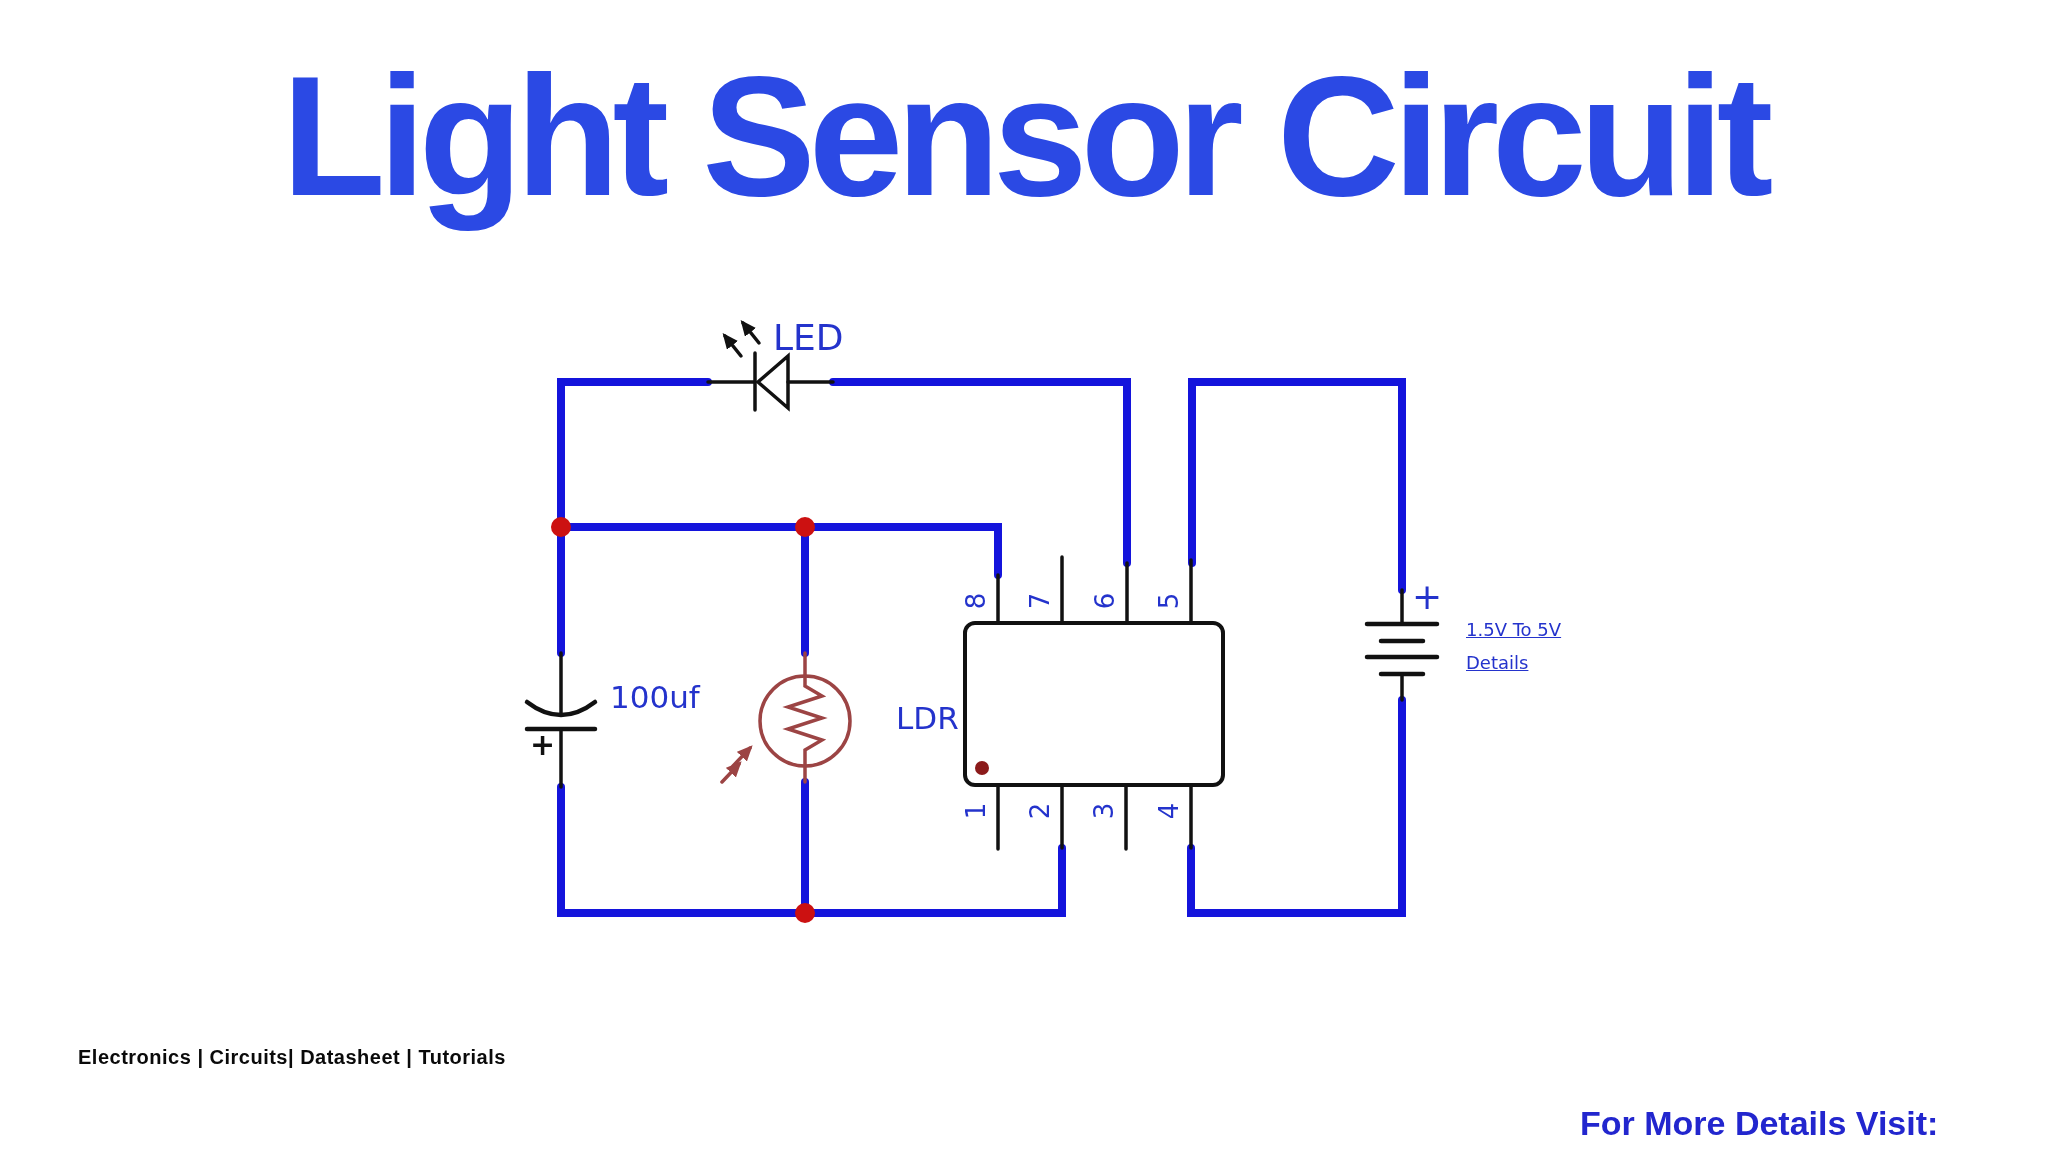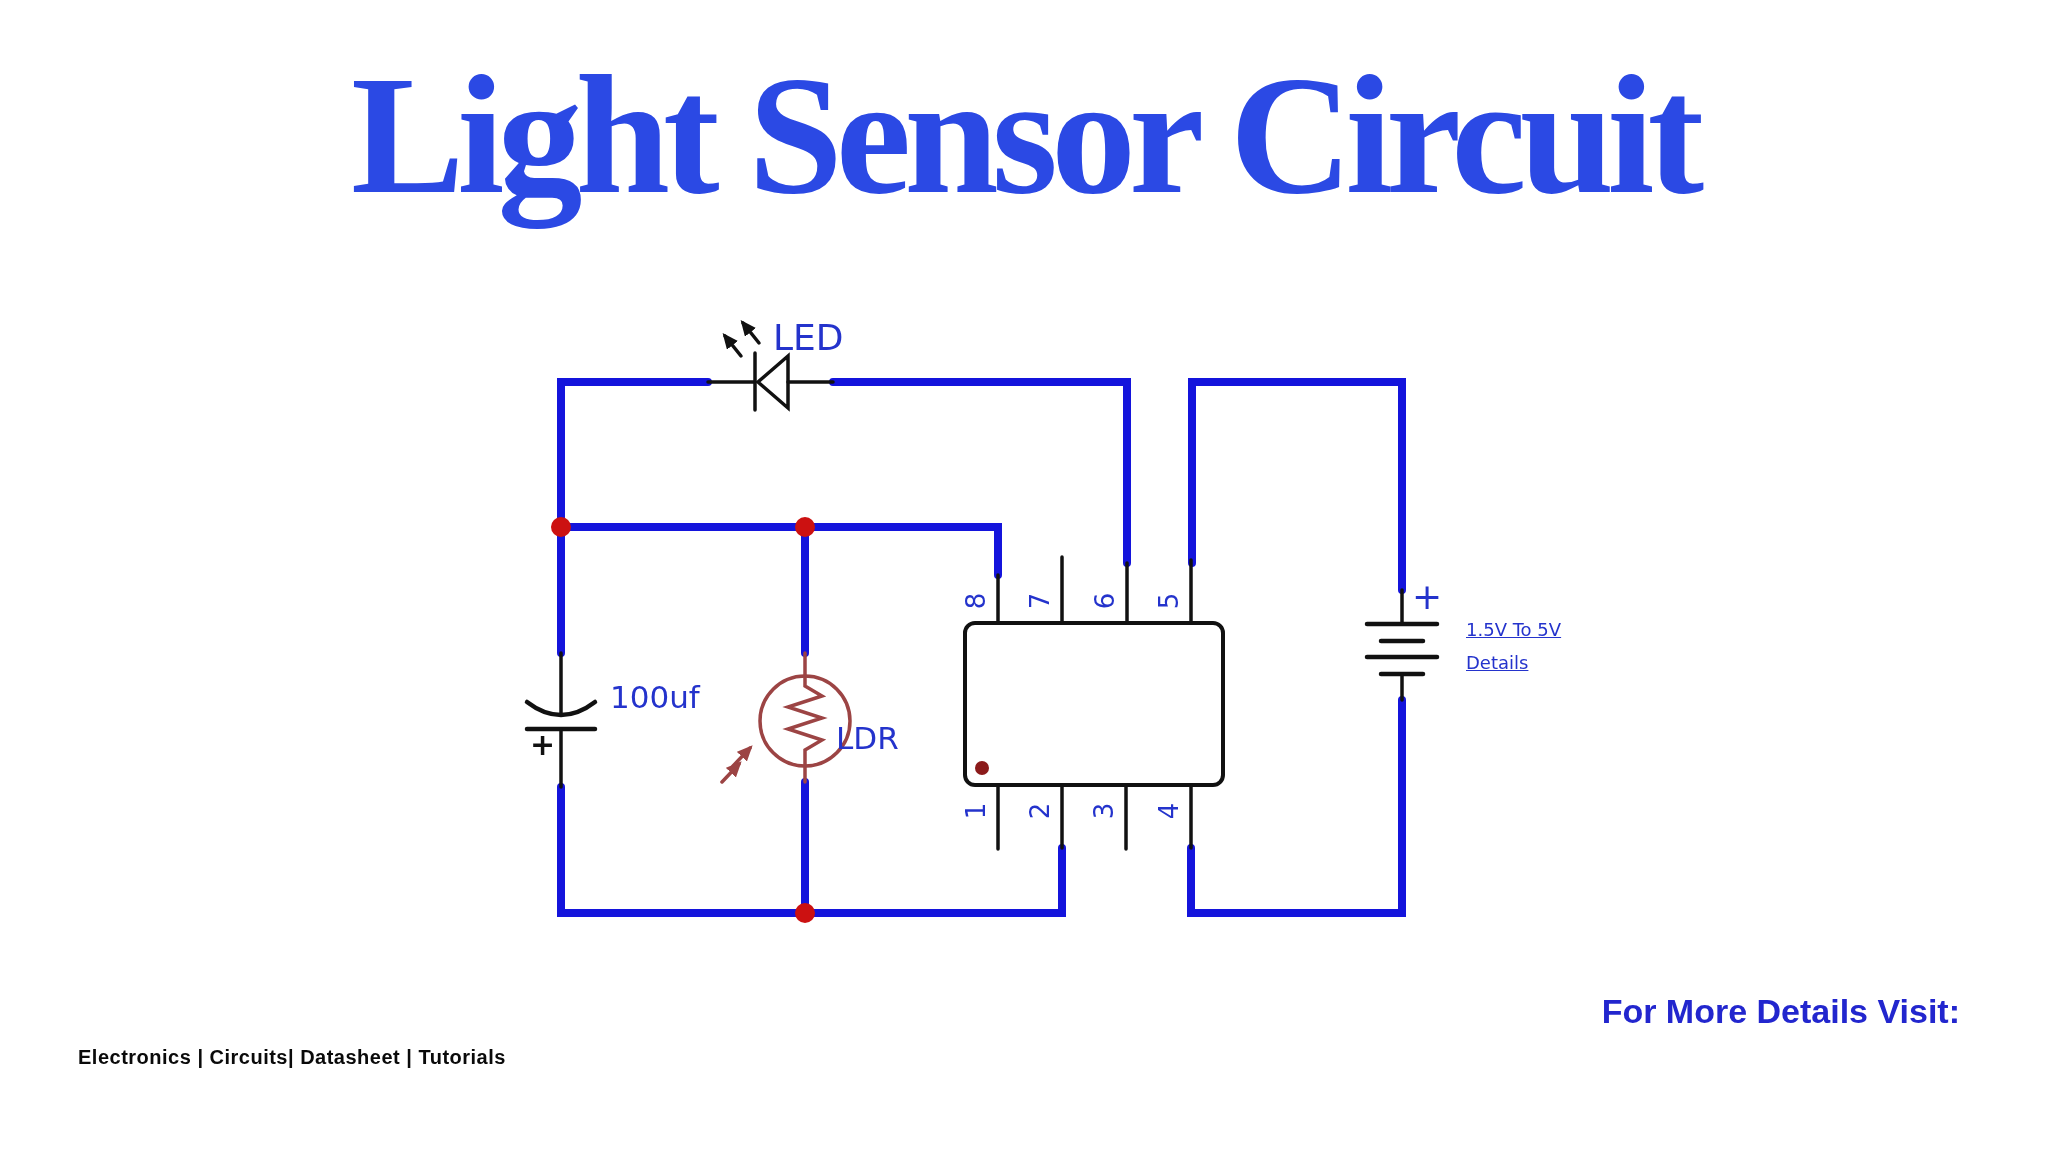--- a/index.html
+++ b/index.html
@@ -17,31 +17,31 @@
   }
   *{margin:0;padding:0;box-sizing:border-box;}
   html,body{width:2048px;height:1152px;overflow:hidden;background:var(--background);}
   #stage{position:relative;width:2048px;height:1152px;background:var(--background);
          font-family:"DejaVu Sans", sans-serif;}
   .abs{position:absolute;}
 
   
   .page-title{
     top:38px;left:0;width:2048px;text-align:center;
-    font-family:Liberation Serif, serif;
+    font-family:Liberation Sans, sans-serif;
     font-weight:bold;font-size:170px;letter-spacing:-7px;
     color:var(--title-blue);white-space:nowrap;
   }
 
   
   .comp-label{color:var(--label-blue);white-space:nowrap;}
   .led-label{left:773px;top:317px;font-size:36px;}
   .cap-label{left:610px;top:679px;font-size:31px;}
   .cap-plus{left:530px;top:727px;font-size:30px;font-weight:bold;color:var(--component-black);}
-  .ldr-label{left:836px;top:700px;font-size:31px;margin-top:20px;}
+  .ldr-label{left:896px;top:700px;font-size:31px;}
   .ic-label{left:965px;top:686px;width:258px;text-align:center;font-size:37px;}
   .bat-plus{left:1412px;top:576px;font-size:36px;}
   .bat-label{left:1466px;top:613px;font-size:18px;line-height:33px;text-decoration:underline;}
   .pin-label{width:28px;text-align:center;font-size:26px;transform:rotate(-90deg);}
   .pin-top{top:586px;}
   .pin-bottom{top:796px;}
 
   
   .logo-block{left:78px;top:1038px;}
   .logo-title{
@@ -49,21 +49,21 @@
     color:var(--logo-blue);letter-spacing:3px;
     -webkit-text-stroke:2px #0a0a0a;text-stroke:2px #0a0a0a;
     font-style:italic;white-space:nowrap;
   }
   .logo-tagline{
     margin-top:8px;font-family:"Liberation Sans", sans-serif;font-weight:700;
     font-size:20px;color:#0a0a0a;letter-spacing:0.5px;white-space:nowrap;
   }
 
   
-  .visit-block{left:1580px;top:992px;width:380px;text-align:right;
+  .visit-block{left:1580px;top:1104px;width:380px;text-align:left;
     font-family:"Liberation Sans", sans-serif;font-weight:bold;}
   .visit-line{font-size:34px;color:var(--footer-blue);white-space:nowrap;}
   .visit-site{font-size:37px;color:var(--footer-red);margin-top:2px;white-space:nowrap;}
 
   svg{position:absolute;left:0;top:0;}
   .wire{stroke:var(--wire-blue);stroke-width:8;fill:none;stroke-linejoin:miter;stroke-linecap:round;}
   .blk{stroke:var(--component-black);stroke-width:3.5;fill:none;stroke-linecap:round;}
   .blk-plate{stroke:var(--component-black);stroke-width:4.5;fill:none;stroke-linecap:round;}
   .ic-box{fill:#ffffff;stroke:var(--component-black);stroke-width:4;}
   .tri{fill:#ffffff;stroke:var(--component-black);stroke-width:3.5;stroke-linejoin:miter;}

